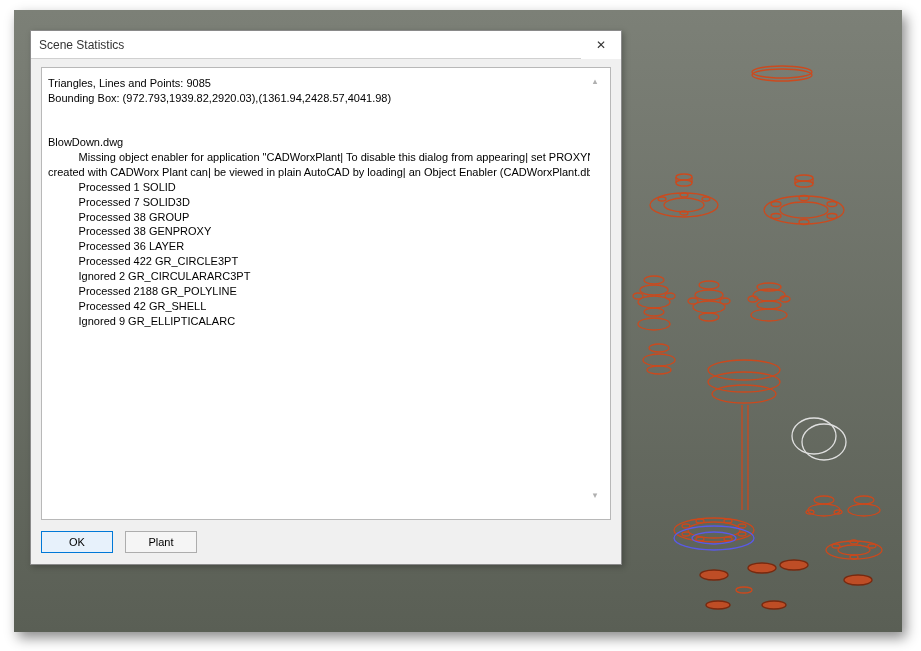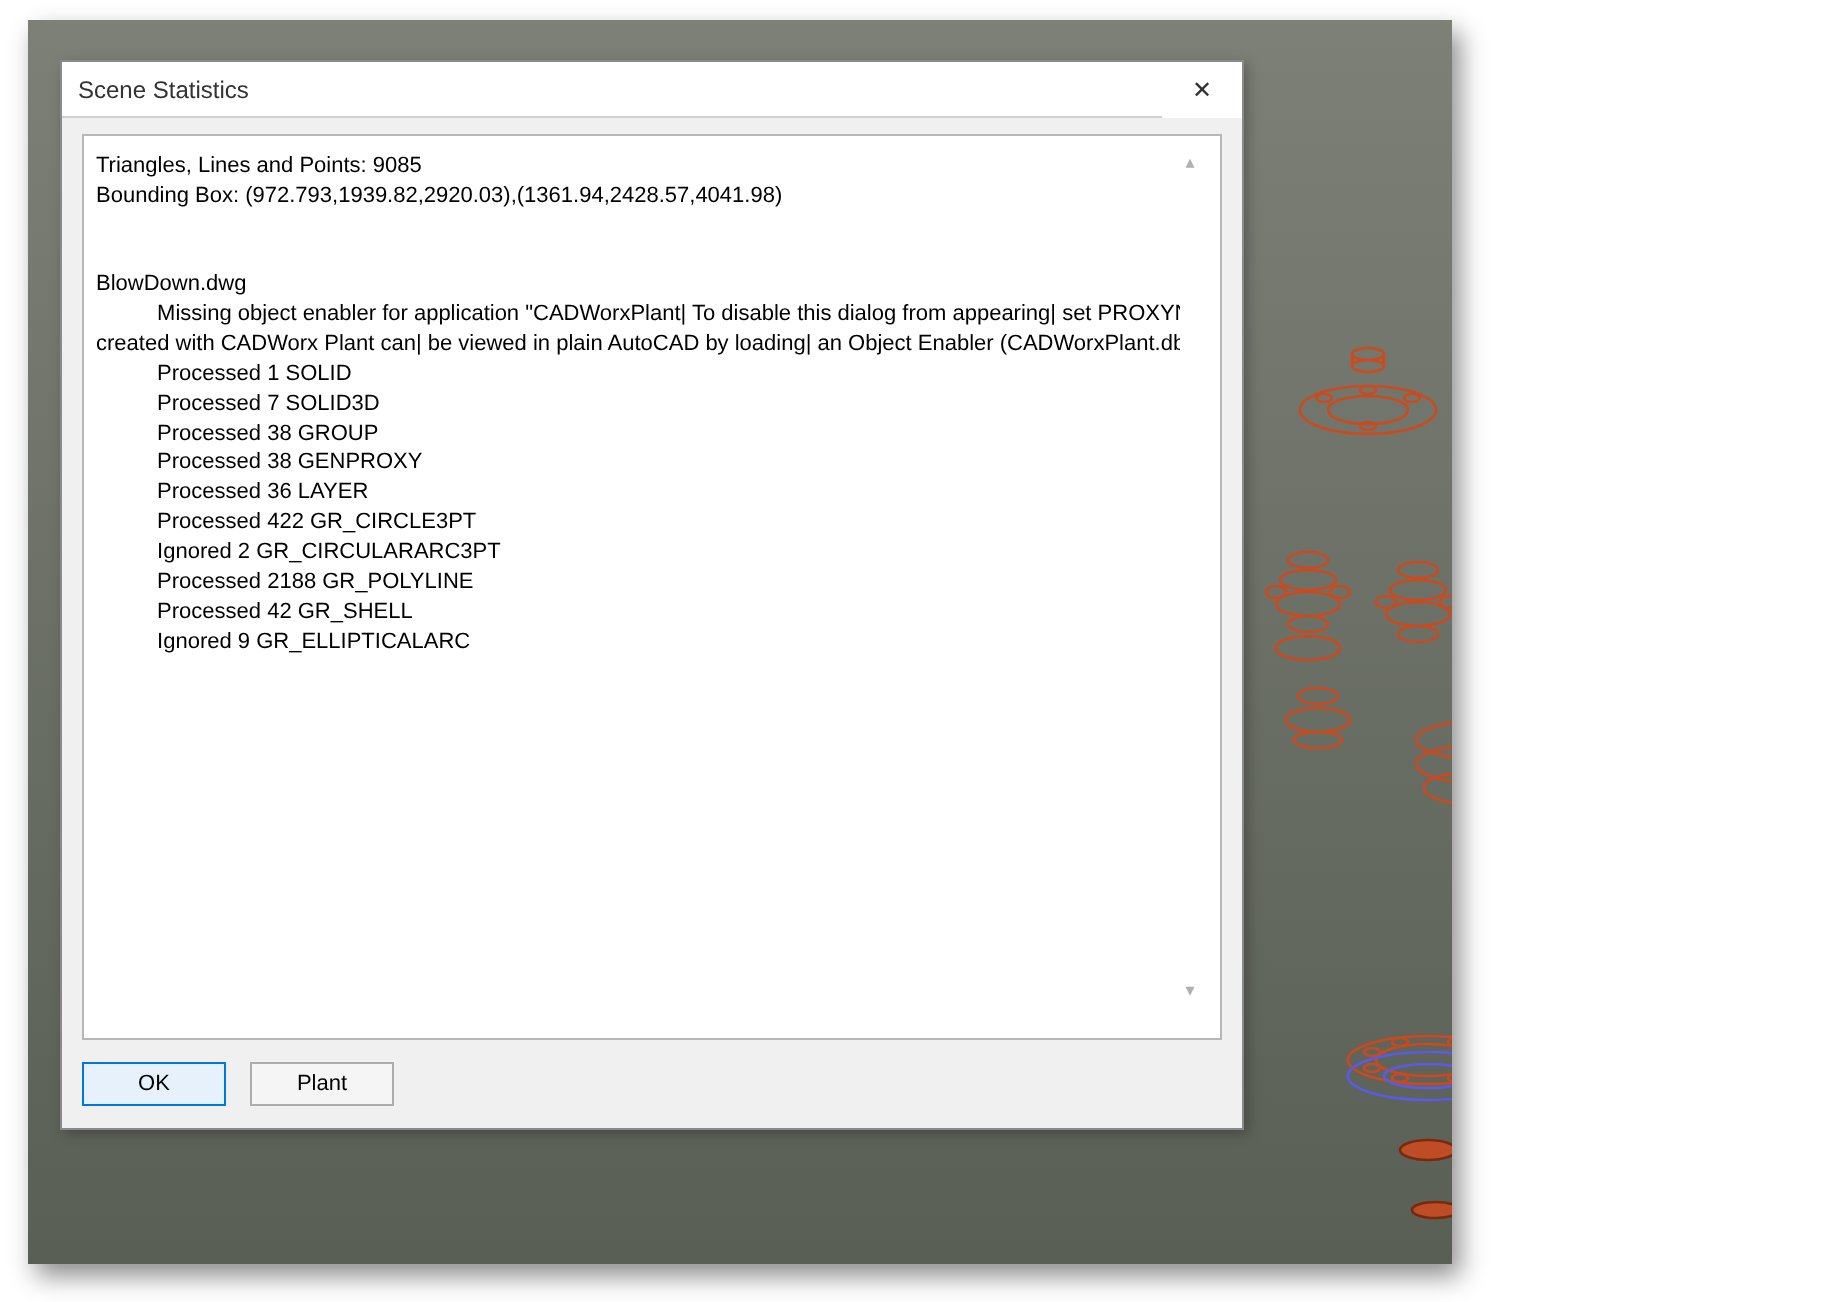--- a/index.html
+++ b/index.html
@@ -8,21 +8,21 @@
       background: #fff;
       width: 921px;
       height: 651px;
       overflow: hidden;
       position: relative;
     }
     .app-frame {
       position: absolute;
       left: 14px;
       top: 10px;
-      width: 712px;
+      width: 888px;
       height: 622px;
       background: #64695f;
       box-shadow: 4px 6px 12px rgba(0,0,0,0.45);
     }
     .viewport {
       position: absolute;
       inset: 0;
       background: linear-gradient(#7c8077 0%, #5a5f55 100%);
       overflow: hidden;
     }

